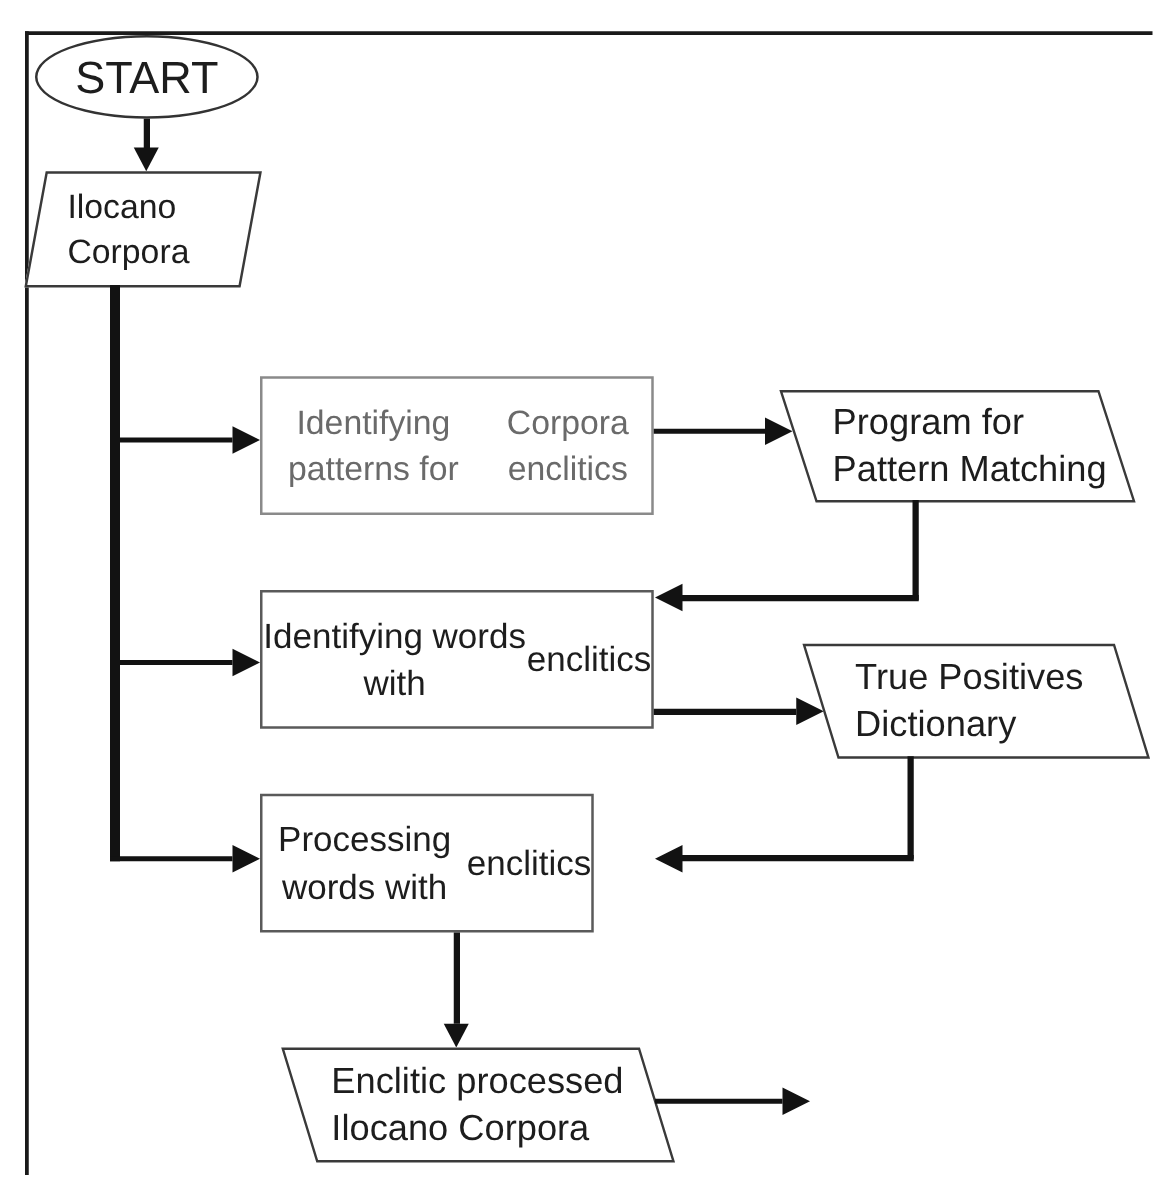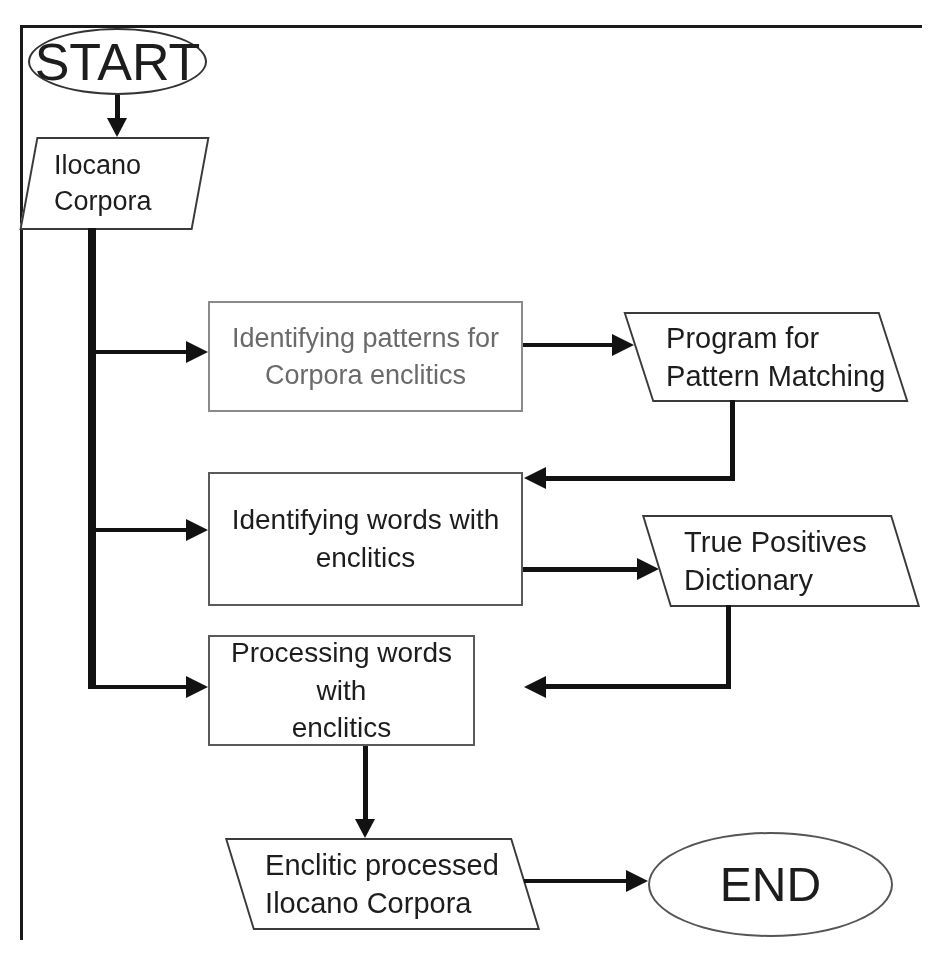--- a/index.html
+++ b/index.html
@@ -16,21 +16,21 @@
     border-top:3px solid #1a1a1a;border-left:3px solid #1a1a1a;
   }
   .node{position:absolute;box-sizing:border-box;background:#ffffff;}
   .ellipse{
     border:2px solid #333333;border-radius:50%;
     display:flex;align-items:center;justify-content:center;
     color:#1d1d1d;
   }
   .rect{
     border:2px solid #5a5a5a;
-    display:flex;flex-direction:column;align-items:center;justify-content:center;
+    display:flex;flex-direction:row;align-items:center;justify-content:center;
     text-align:center;color:#1d1d1d;font-size:28px;line-height:1.35;
   }
   .rect.gray{border-color:#8a8a8a;color:#6a6a6a;}
   .para{
     border:2px solid #3a3a3a;
     display:flex;flex-direction:column;justify-content:center;
     color:#1d1d1d;font-size:29px;line-height:1.32;
   }
   .para .label{transform-origin:center;}
   .l{display:block;}
@@ -43,21 +43,21 @@
   
   .ah.down{border-left:10px solid transparent;border-right:10px solid transparent;border-top:19px solid #121212;}
 </style>
 </head>
 <body>
 
 <div id="stage">
 
   <div id="frame"></div>
 
-  <div class="node ellipse" style="left:28px;top:28px;width:179px;height:67px;font-size:52px;">
+  <div class="node ellipse" style="left:28px;top:28px;width:179px;height:67px;font-size:36px;">
     <span>START</span>
   </div>
 
   <div class="line" style="left:115px;top:95px;width:5px;height:26px;"></div>
   <div class="ah down" style="left:107px;top:118px;"></div>
 
   <div class="node para" style="left:28px;top:137px;width:173px;height:93px;transform:skewX(-10.4deg);font-size:27px;">
     <div class="label" style="transform:skewX(10.4deg);padding-left:24px;">
       <span class="l">Ilocano</span>
       <span class="l">Corpora</span>
@@ -87,21 +87,21 @@
     <div class="label" style="transform:skewX(-17.9deg);padding-left:26px;">
       <span class="l">Program for</span>
       <span class="l">Pattern Matching</span>
     </div>
   </div>
 
   <div class="line" style="left:730px;top:400px;width:5px;height:80px;"></div>
   <div class="line" style="left:545px;top:476px;width:190px;height:5px;"></div>
   <div class="ah left" style="left:524px;top:467px;"></div>
 
-  <div class="node rect" style="left:208px;top:472px;width:315px;height:134px;">
+  <div class="node rect" style="left:208px;top:472px;width:315px;height:111px;">
     <span class="l">Identifying words with</span>
     <span class="l">enclitics</span>
   </div>
 
   <div class="line" style="left:523px;top:567px;width:114px;height:5px;"></div>
   <div class="ah right" style="left:637px;top:558px;"></div>
 
   <div class="node para" style="left:656px;top:515px;width:250px;height:92px;transform:skewX(17deg);">
     <div class="label" style="transform:skewX(-17deg);padding-left:26px;">
       <span class="l">True Positives</span>
@@ -124,17 +124,14 @@
   <div class="node para" style="left:239px;top:838px;width:287px;height:92px;transform:skewX(17deg);font-size:29px;">
     <div class="label" style="transform:skewX(-17deg);padding-left:24px;">
       <span class="l">Enclitic processed</span>
       <span class="l">Ilocano Corpora</span>
     </div>
   </div>
 
   <div class="line" style="left:524px;top:879px;width:102px;height:4px;"></div>
   <div class="ah right" style="left:626px;top:870px;"></div>
 
-  <div class="node ellipse" style="left:648px;top:832px;width:245px;height:105px;font-size:48px;border-color:#555555;">
-    <span>END</span>
-  </div>
 
 </div>
 
 </body></html>

